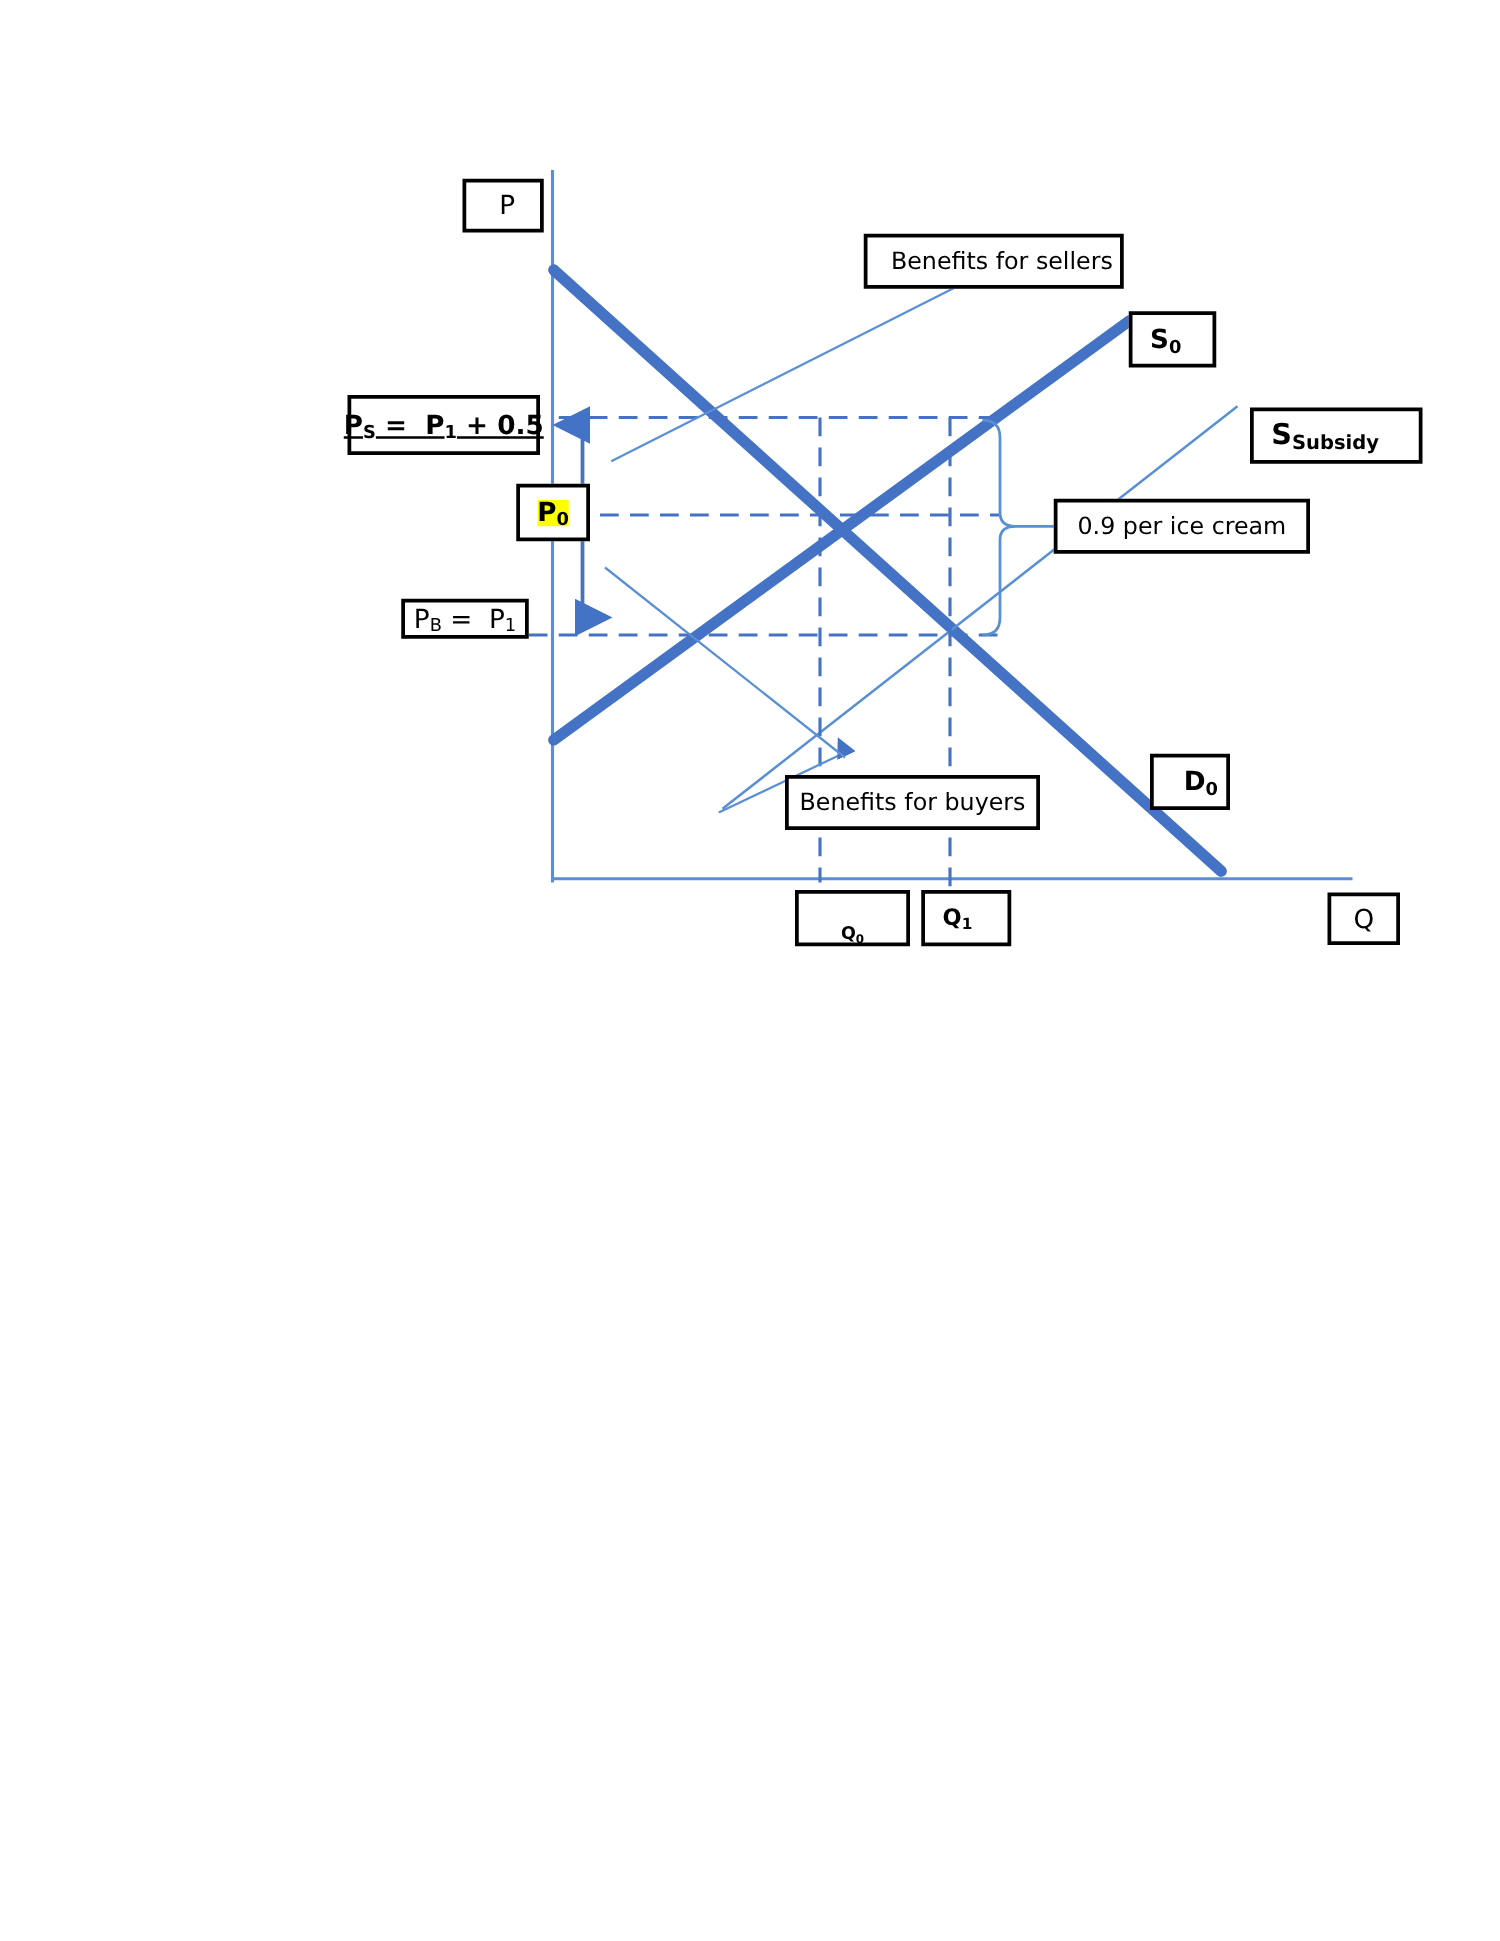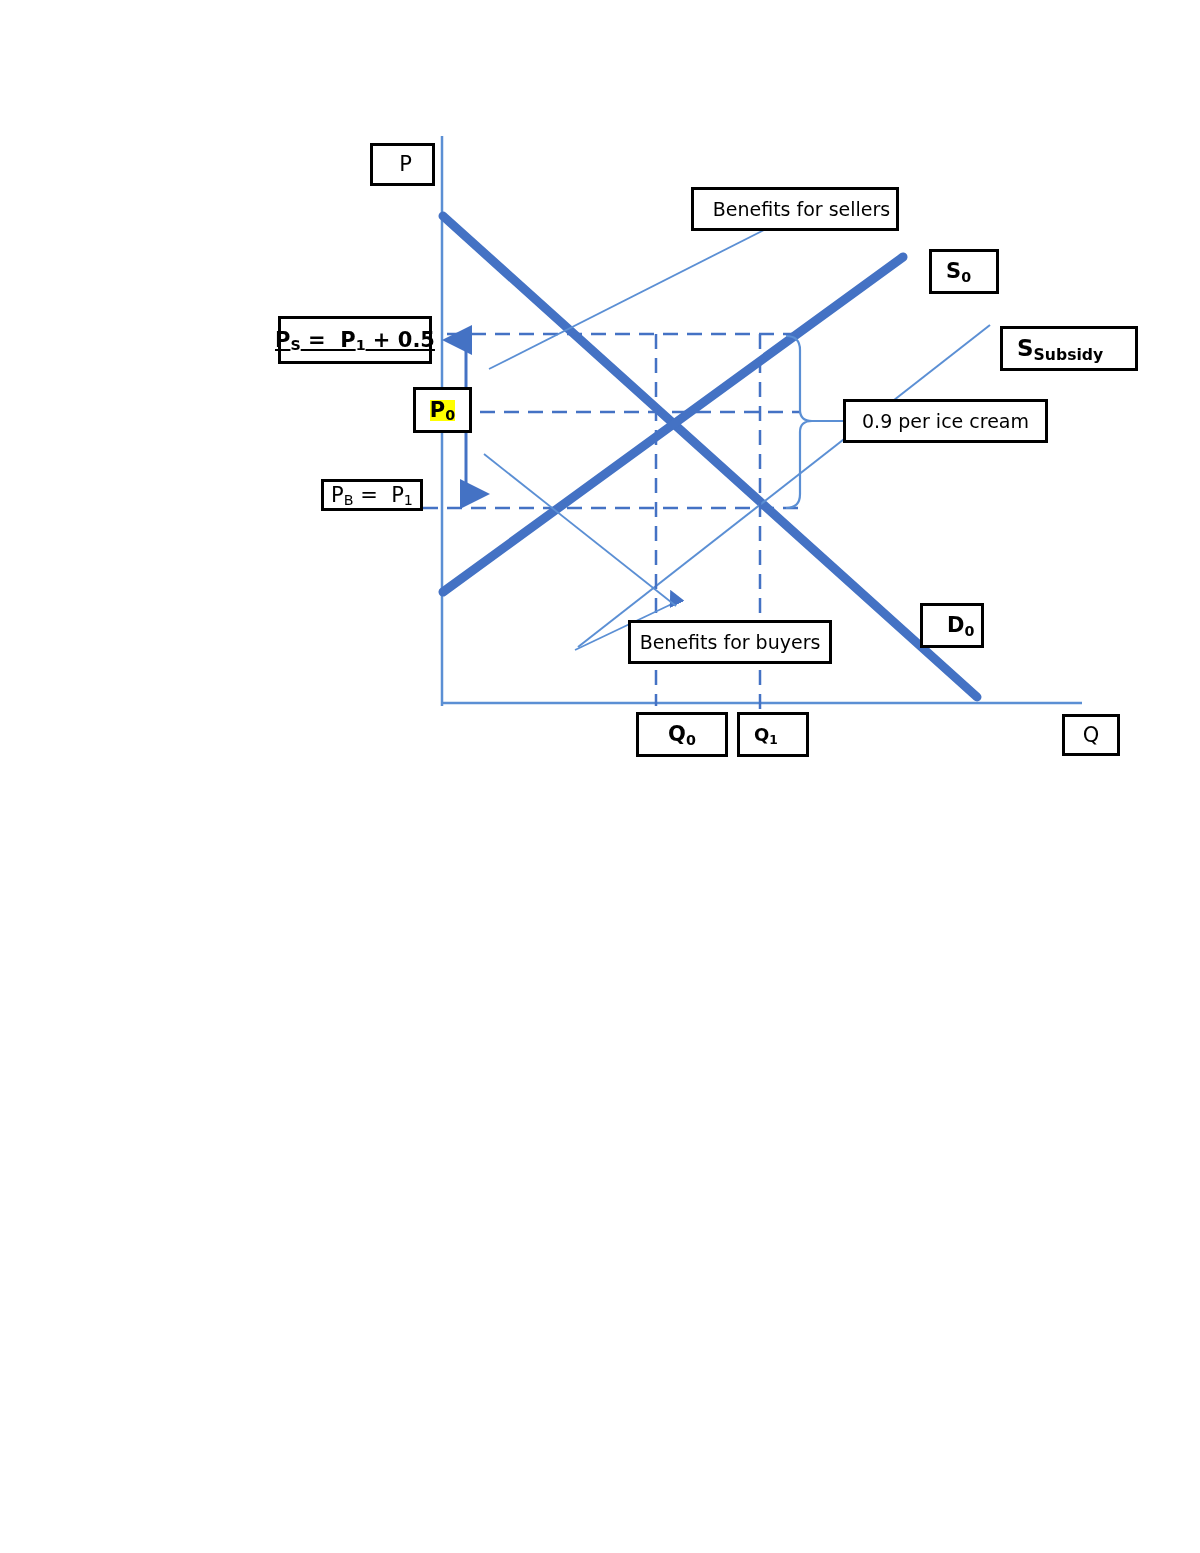--- a/index.html
+++ b/index.html
@@ -101,29 +101,29 @@
 </div>
 
 <div class="lbl center" style="left:373px; top:387px; width:59px; height:46px; font-size:21px; font-weight:bold;margin-left:40px;">
   <span class="txt hl">P<sub>0</sub></span>
 </div>
 
 <div class="lbl center" style="left:321px; top:479px; width:102px; height:32px; font-size:21px; font-weight:normal;">
   <span class="txt">P<sub>B</sub> =&nbsp; P<sub>1</sub></span>
 </div>
 
-<div class="lbl center" style="left:636px; top:712px; width:92px; height:45px; font-size:21px; font-weight:bold;">
+<div class="lbl center" style="left:636px; top:712px; width:92px; height:45px; font-size:14px; font-weight:bold;align-items:flex-end;">
   <span class="txt">Q<sub>0</sub></span>
 </div>
 
 <div class="lbl left" style="left:737px; top:712px; width:72px; height:45px; font-size:18px; font-weight:bold;">
   <span class="txt">Q<sub>1</sub></span>
 </div>
 
-<div class="lbl left" style="left:903px; top:249px; width:70px; height:45px; font-size:21px; font-weight:bold;margin-left:26px;">
+<div class="lbl left" style="left:903px; top:249px; width:70px; height:45px; font-size:21px; font-weight:bold;">
   <span class="txt">S<sub>0</sub></span>
 </div>
 
 <div class="lbl left" style="left:920px; top:603px; width:64px; height:45px; font-size:21px; font-weight:bold;padding-left:24px;">
   <span class="txt">D<sub>0</sub></span>
 </div>
 
 <div class="lbl left" style="left:1000px; top:326px; width:138px; height:45px; font-size:23px; font-weight:bold;">
   <span class="txt">S<sub>Subsidy</sub></span>
 </div>

